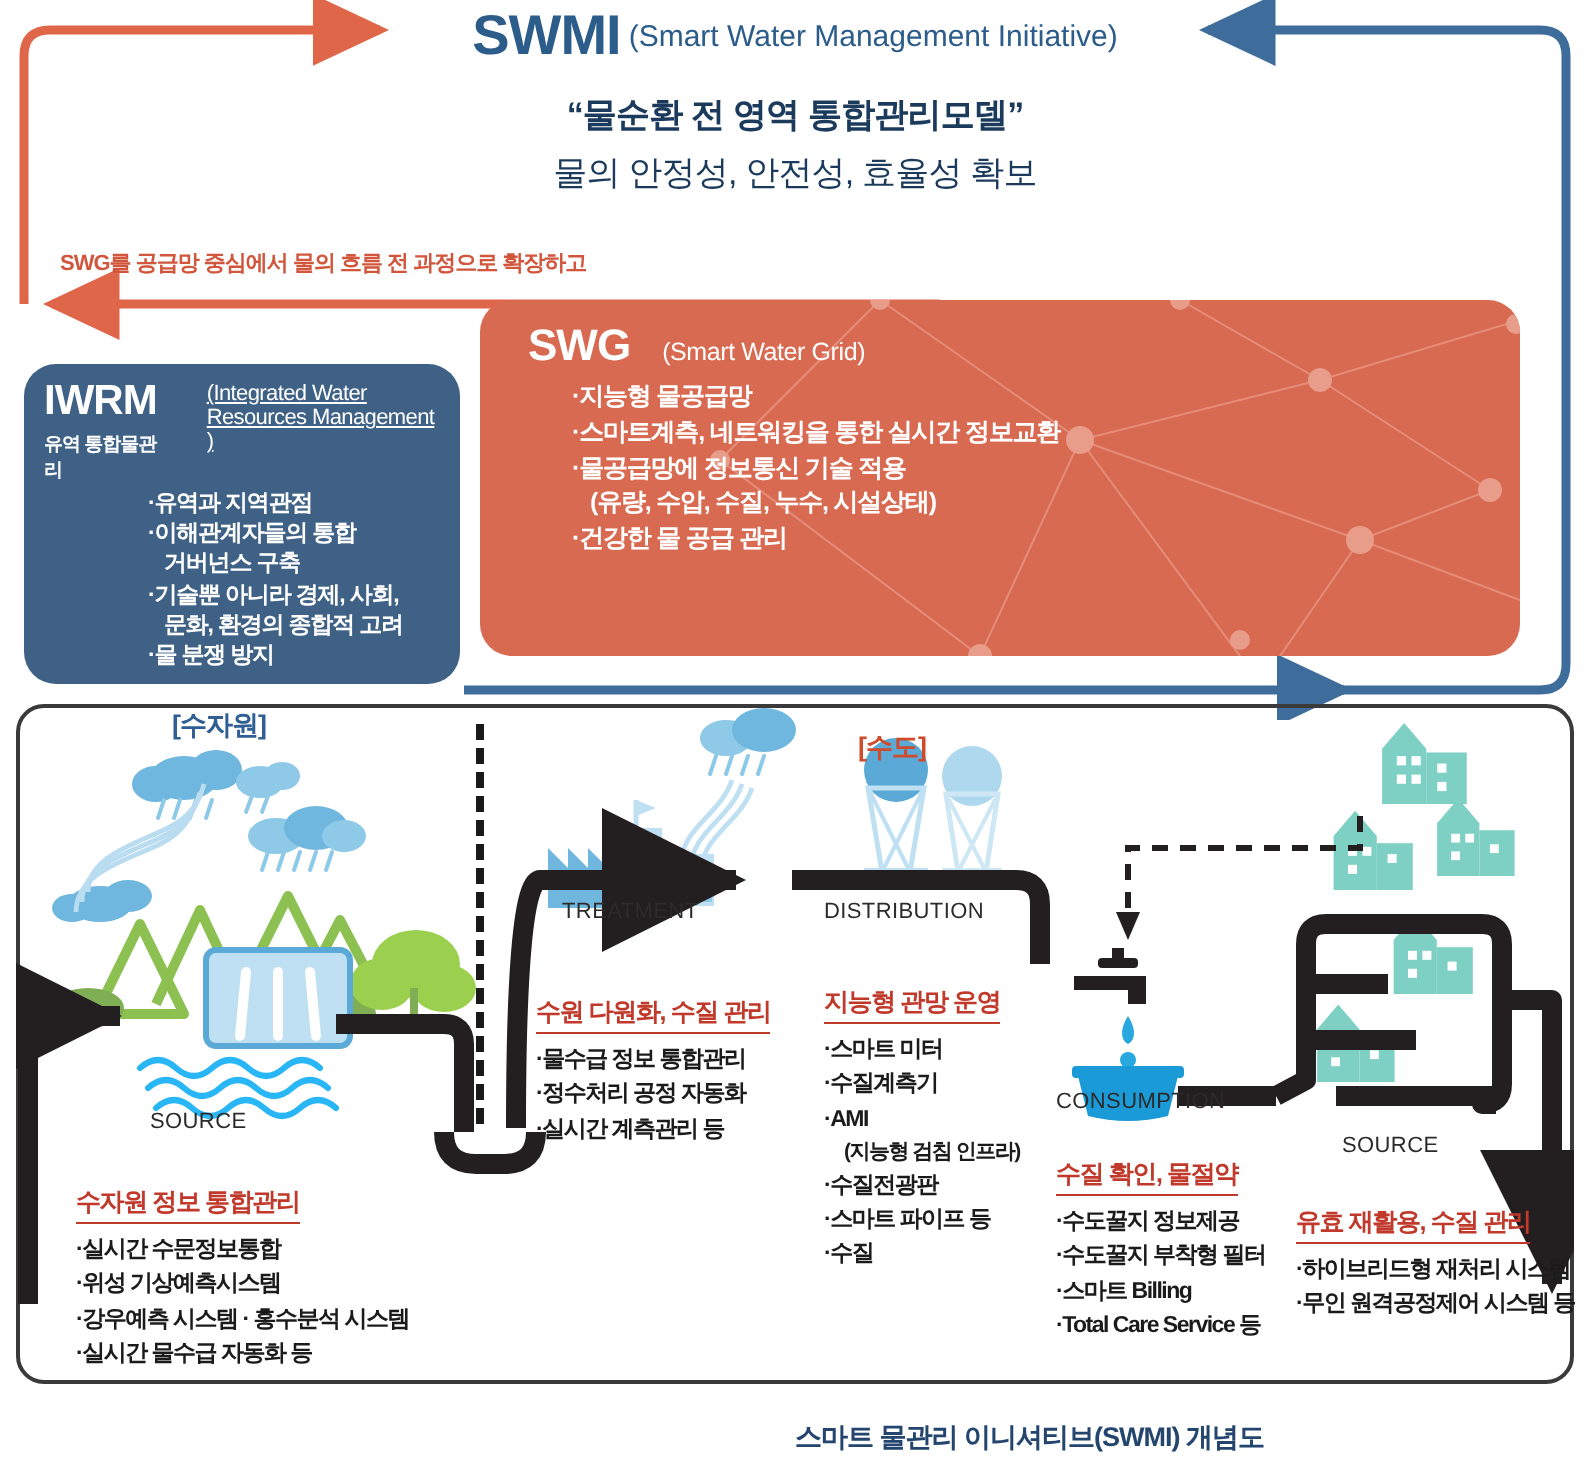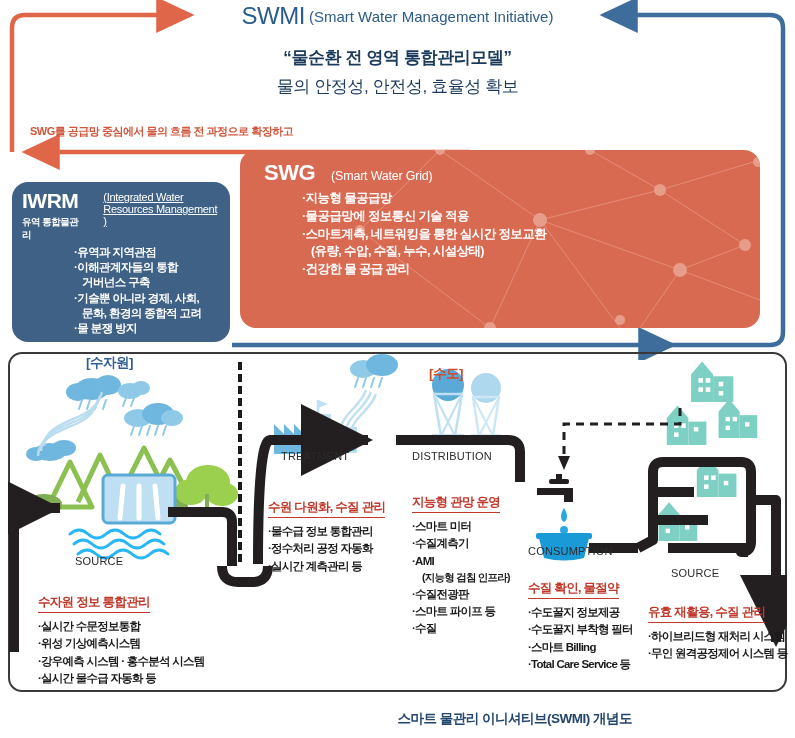--- a/index.html
+++ b/index.html
@@ -2,21 +2,21 @@
 <html><head>
 <meta charset="utf-8">
 <style>
   html,body{margin:0;padding:0;background:#ffffff;}
   body{width:795px;height:738px;position:relative;overflow:hidden;
        font-family:"Liberation Sans","DejaVu Sans",sans-serif;color:#231f20;}
   .abs{position:absolute;}
 
   
   #swmi-title{top:2px;left:0;width:795px;text-align:center;}
-  #swmi-title .acr{font-size:24px;font-weight:normal;color:#2b5c8a;letter-spacing:-0.5px;
+  #swmi-title .acr{font-size:28px;font-weight:bold;color:#2b5c8a;letter-spacing:-0.5px;
       vertical-align:middle;font-family:"Liberation Sans",sans-serif;}
   #swmi-title .full{font-size:15px;color:#2b5c8a;vertical-align:middle;margin-left:4px;}
 
   #swmi-sub{top:46px;left:0;width:795px;text-align:center;color:#1b3a5c;}
   #swmi-sub .l1{font-size:17px;font-weight:bold;letter-spacing:-0.4px;}
   #swmi-sub .l2{font-size:17px;margin-top:6px;letter-spacing:-0.4px;}
 
   #swg-note{top:124px;left:30px;font-size:11px;font-weight:bold;color:#d1563c;
       letter-spacing:-0.5px;white-space:nowrap;}
 
@@ -40,21 +40,21 @@
   
   #swg{top:150px;left:240px;width:520px;height:178px;background:#d96a52;
        border-radius:16px;box-sizing:border-box;padding:10px 0 0 24px;color:#fff;overflow:hidden;}
   #swg .netsvg{position:absolute;top:0;left:0;}
   #swg .inner{position:relative;}
   #swg .hdr{display:flex;align-items:baseline;}
   #swg .acr{font-size:22px;font-weight:bold;letter-spacing:-0.5px;}
   #swg .full{font-size:12.5px;margin-left:16px;letter-spacing:-0.2px;}
   #swg ul{margin:4px 0 0 22px;padding:0;list-style:none;}
   #swg li{font-size:12.5px;font-weight:bold;line-height:1.42;letter-spacing:-0.6px;
-        text-indent:-9px;padding-left:9px;margin-left:16px;}
+        text-indent:-9px;padding-left:9px;}
   #swg li::before{content:"\B7 ";}
   #swg li.cont::before{content:"";}
   #swg li.cont{text-indent:0;padding-left:9px;}
 
   
   #panel{top:352px;left:8px;width:779px;height:340px;border:2.5px solid #3a3a3a;
          border-radius:14px;box-sizing:border-box;}
   #divider{top:362px;left:238px;width:0;height:200px;
            border-left:4px dashed #1a1a1a;}
 
@@ -162,22 +162,22 @@
         <circle cx="518" cy="12" r="5"></circle>
     </g>
   </svg>
   <div class="inner">
     <div class="hdr">
       <span class="acr">SWG</span>
       <span class="full">(Smart Water Grid)</span>
     </div>
     <ul>
       <li>지능형 물공급망</li>
+      <li>스마트계측, 네트워킹을 통한 실시간 정보교환</li>
       <li>물공급망에 정보통신 기술 적용</li>
-      <li>스마트계측, 네트워킹을 통한 실시간 정보교환</li>
       <li class="cont">(유량, 수압, 수질, 누수, 시설상태)</li>
       <li>건강한 물 공급 관리</li>
     </ul>
   </div>
 </div>
 
 <div id="panel" class="abs"></div>
 <div id="divider" class="abs"></div>
 
 <svg class="abs" style="top:352px;left:8px;" width="779" height="340">

